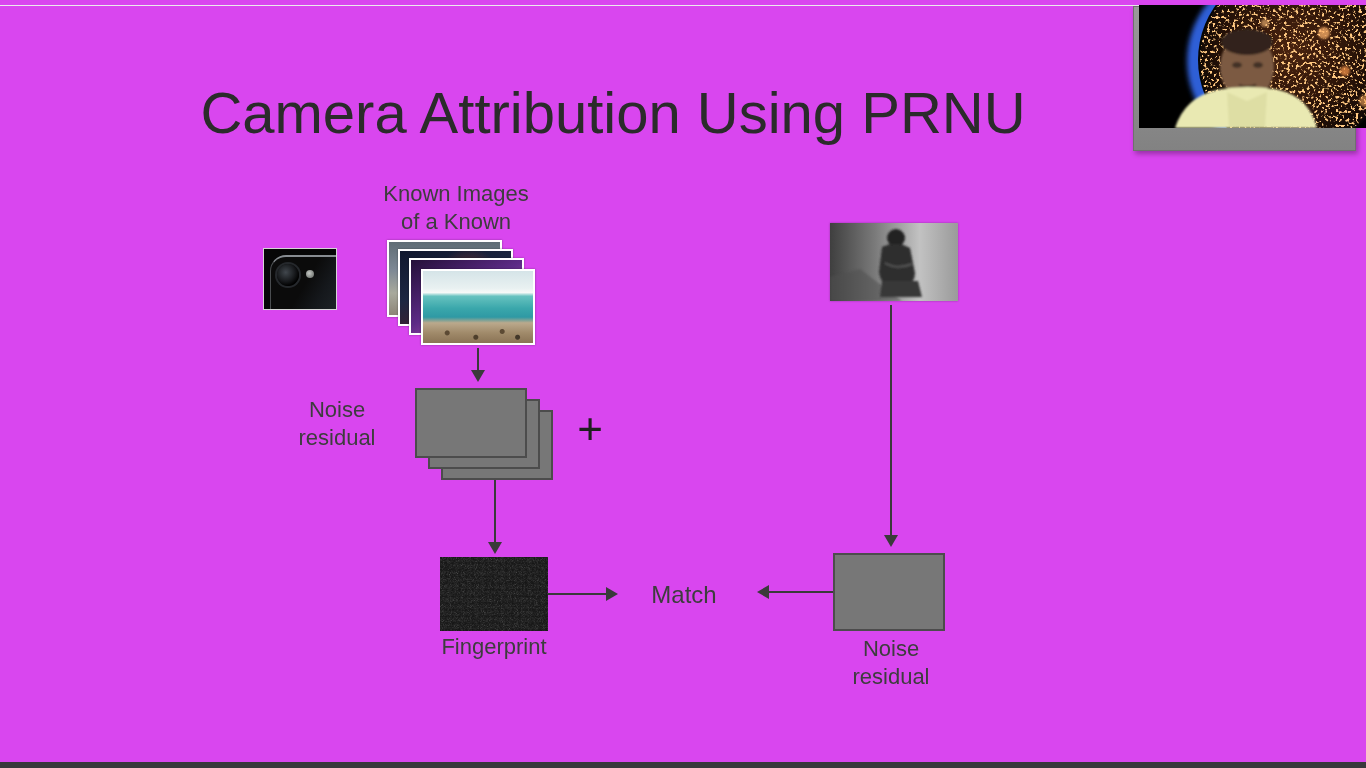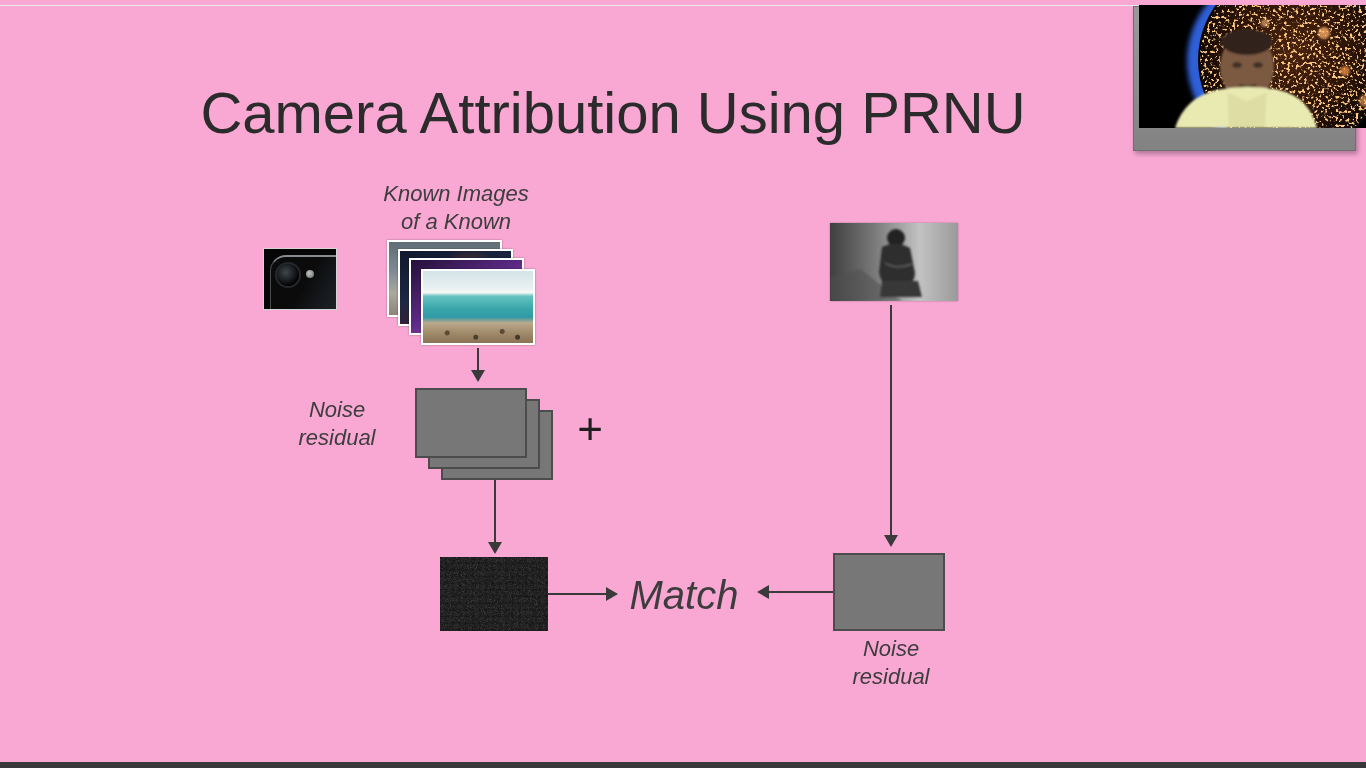--- a/index.html
+++ b/index.html
@@ -1,34 +1,34 @@
 <!DOCTYPE html>
 <html style="--noise-box-fill: #777777; --noise-box-border: #4c4c4c; --arrow: #3a3a3a; --label-text: #3d3d3d; --title-text: #2b2b2b; --bottom-bar: #39393c;"><head>
 <meta charset="utf-8">
 <style>
   html,body { margin:0; padding:0; background:#ffffff; }
   .stage {
     position:relative; width:1366px; height:768px; overflow:hidden;
-    background:#f9a8d4;
+    background:#d946ef;
     font-family:"Liberation Sans", sans-serif;
   }
   .topline { position:absolute; left:0; top:5px; width:100%; height:1px; background:#ececec; }
   .bottombar { position:absolute; left:0; top:762px; width:100%; height:6px; background:var(--bottom-bar,#39393c); }
 
   .slide-title {
     position:absolute; left:153px; top:40px; width:920px;
     font-size:58px; font-weight:300; color:var(--title-text,#2b2b2b);
     text-align:center; white-space:nowrap;
   }
 
   .lbl {
     position:absolute; text-align:center; color:var(--label-text,#3d3d3d);
-    font-size:22px; line-height:28px;font-style:italic;
-  }
-  .lbl-match { font-size:40px; line-height:36px; }
+    font-size:22px; line-height:28px;
+  }
+  .lbl-match { font-size:24px; line-height:36px; }
   .plus-sign {
     position:absolute; left:566px; top:404px; width:48px; text-align:center;
     font-size:44px; font-weight:500; color:#1f1f1f;
   }
 
   
   .phone-photo {
     position:absolute; left:263px; top:248px; width:72px; height:60px;
     background:#060606; border:1px solid #d5d5d5; overflow:hidden;
   }
@@ -144,20 +144,21 @@
   <svg class="fingerprint-box" viewBox="0 0 108 74" preserveAspectRatio="none">
     <defs>
       <filter id="fpn" x="0" y="0" width="100%" height="100%">
         <feTurbulence type="turbulence" baseFrequency="0.85" numOctaves="2" seed="3"></feTurbulence>
         <feColorMatrix type="saturate" values="0"></feColorMatrix>
       </filter>
     </defs>
     <rect width="108" height="74" fill="#161616"></rect>
     <rect width="108" height="74" filter="url(#fpn)" opacity="0.42"></rect>
   </svg>
+  <div class="lbl" style="left:414px; top:633px; width:160px;">Fingerprint</div>
 
   <div class="aline" style="left:548px; top:593px; width:58px; height:2px;"></div>
   <div class="ahead-right" style="left:606px; top:587px;"></div>
 
   <div class="lbl lbl-match" style="left:628px; top:577px; width:112px;">Match</div>
 
   <div class="ahead-left" style="left:757px; top:585px;"></div>
   <div class="aline" style="left:769px; top:591px; width:64px; height:2px;"></div>
 
   <svg class="anon-img" viewBox="0 0 128 78" preserveAspectRatio="none">

